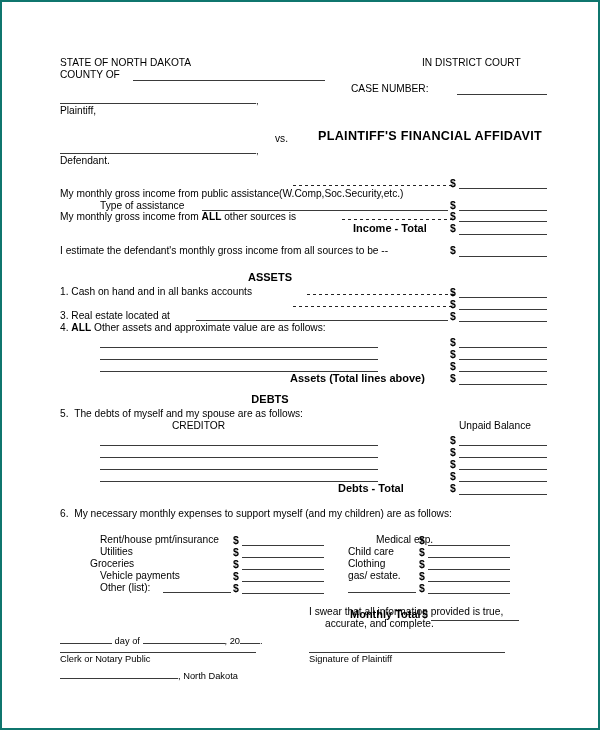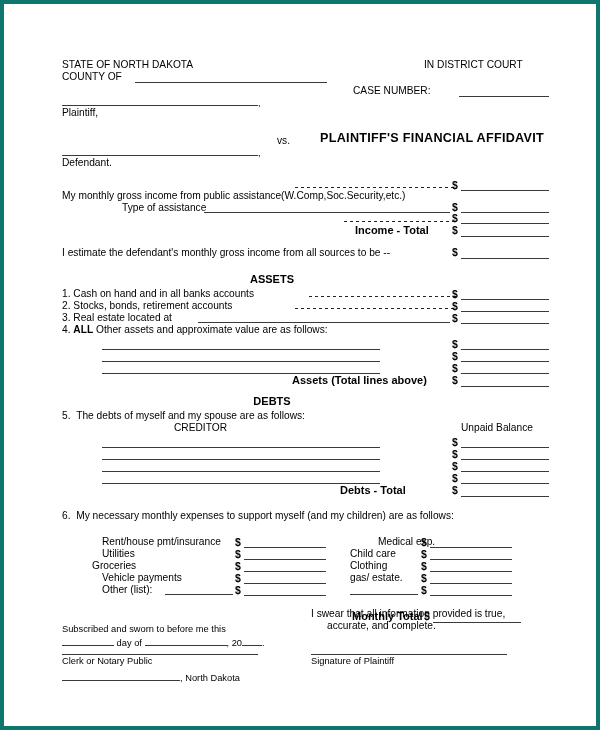--- a/index.html
+++ b/index.html
@@ -9,21 +9,21 @@
   }
   body {
     font-family: "Liberation Sans", sans-serif;
     color: #000000;
   }
   #page {
     position: relative;
     width: 600px;
     height: 730px;
     background: #ffffff;
-    border: 4px solid #0f766e;
+    border: 2px solid #0f766e;
     box-sizing: border-box;
     overflow: hidden;
   }
   #sheet {
     position: absolute;
     left: 58px;
     top: 55px;
     width: 487px;
     height: 630px;
   }
@@ -81,25 +81,30 @@
     <div class="row t10" style="left:0px; top:98px;">Defendant.</div>
 
     <div class="row t13" style="left:258px; top:72px;">PLAINTIFF'S FINANCIAL AFFIDAVIT</div>
 
     <div class="dash" style="left:233px; top:128px; width:160px;"></div>
     <div class="dollar" style="left:390px; top:120px;">$</div>
     <div class="line" style="left:399px; top:131px; width:88px;"></div>
 
     <div class="row t10" style="left:0px; top:131px;">My monthly gross income from public assistance(W.Comp,Soc.Security,etc.)</div>
 
-    <div class="row t10" style="left:40px; top:143px;margin-left:20px;">Type of assistance</div>
+    <div class="row t10" style="left:40px; top:143px;">Type of assistance</div>
     <div class="line" style="left:142px; top:153px; width:246px;"></div>
     <div class="dollar" style="left:390px; top:142px;">$</div>
     <div class="line" style="left:399px; top:153px; width:88px;"></div>
 
+    <div class="row t10" style="left:0px; top:154px;">
+      <span>My monthly gross income from</span>
+      <span class="b">ALL</span>
+      <span>other sources is</span>
+    </div>
     <div class="dash" style="left:282px; top:162px; width:110px;"></div>
     <div class="dollar" style="left:390px; top:153px;">$</div>
     <div class="line" style="left:399px; top:164px; width:88px;"></div>
 
     <div class="row t11 b" style="left:293px; top:165px;">Income - Total</div>
     <div class="dollar" style="left:390px; top:165px;">$</div>
     <div class="line" style="left:399px; top:177px; width:88px;"></div>
 
     <div class="row t10" style="left:0px; top:188px;">I estimate the defendant's monthly gross income from all sources to be --</div>
     <div class="dollar" style="left:390px; top:187px;">$</div>
@@ -108,24 +113,20 @@
     <div class="row t11 b ctr" style="left:0px; top:214px; width:420px;">ASSETS</div>
 
     <div class="row t10" style="left:0px; top:229px;">
       <span>1.</span>
       <span>Cash on hand and in all banks accounts</span>
     </div>
     <div class="dash" style="left:247px; top:237px; width:148px;"></div>
     <div class="dollar" style="left:390px; top:229px;">$</div>
     <div class="line" style="left:399px; top:240px; width:88px;"></div>
 
-    <div class="row t10" style="left:0px; top:241px;">
-      <span>2.</span>
-      <span>Stocks, bonds, retirement accounts</span>
-    </div>
     <div class="dash" style="left:233px; top:249px; width:162px;"></div>
     <div class="dollar" style="left:390px; top:241px;">$</div>
     <div class="line" style="left:399px; top:252px; width:88px;"></div>
 
     <div class="row t10" style="left:0px; top:253px;">
       <span>3.</span>
       <span>Real estate located at</span>
     </div>
     <div class="line" style="left:136px; top:263px; width:252px;"></div>
     <div class="dollar" style="left:390px; top:253px;">$</div>
@@ -227,21 +228,20 @@
     <div class="dollar" style="left:359px; top:513px;">$</div>
     <div class="line" style="left:368px; top:524px; width:82px;"></div>
 
     <div class="dollar" style="left:359px; top:525px;">$</div>
     <div class="line" style="left:368px; top:536px; width:82px;"></div>
 
     <div class="row t11 b" style="left:290px; top:551px;">Monthly Total</div>
     <div class="dollar" style="left:362px; top:551px;">$</div>
     <div class="line" style="left:371px; top:563px; width:88px;"></div>
 
-    <div class="row t9" style="left:0px; top:565px;">Subscribed and sworn to before me this</div>
 
     <div class="row t9" style="left:0px; top:577px;">
       <span class="inline-line" style="width:52px;"></span>
       <span>day of</span>
       <span class="inline-line" style="width:82px;"></span><span>, 20</span><span class="inline-line" style="width:20px;"></span><span>.</span>
     </div>
 
     <div class="line" style="left:0px; top:595px; width:196px;"></div>
     <div class="row t9" style="left:0px; top:597px;">Clerk or Notary Public</div>
 

